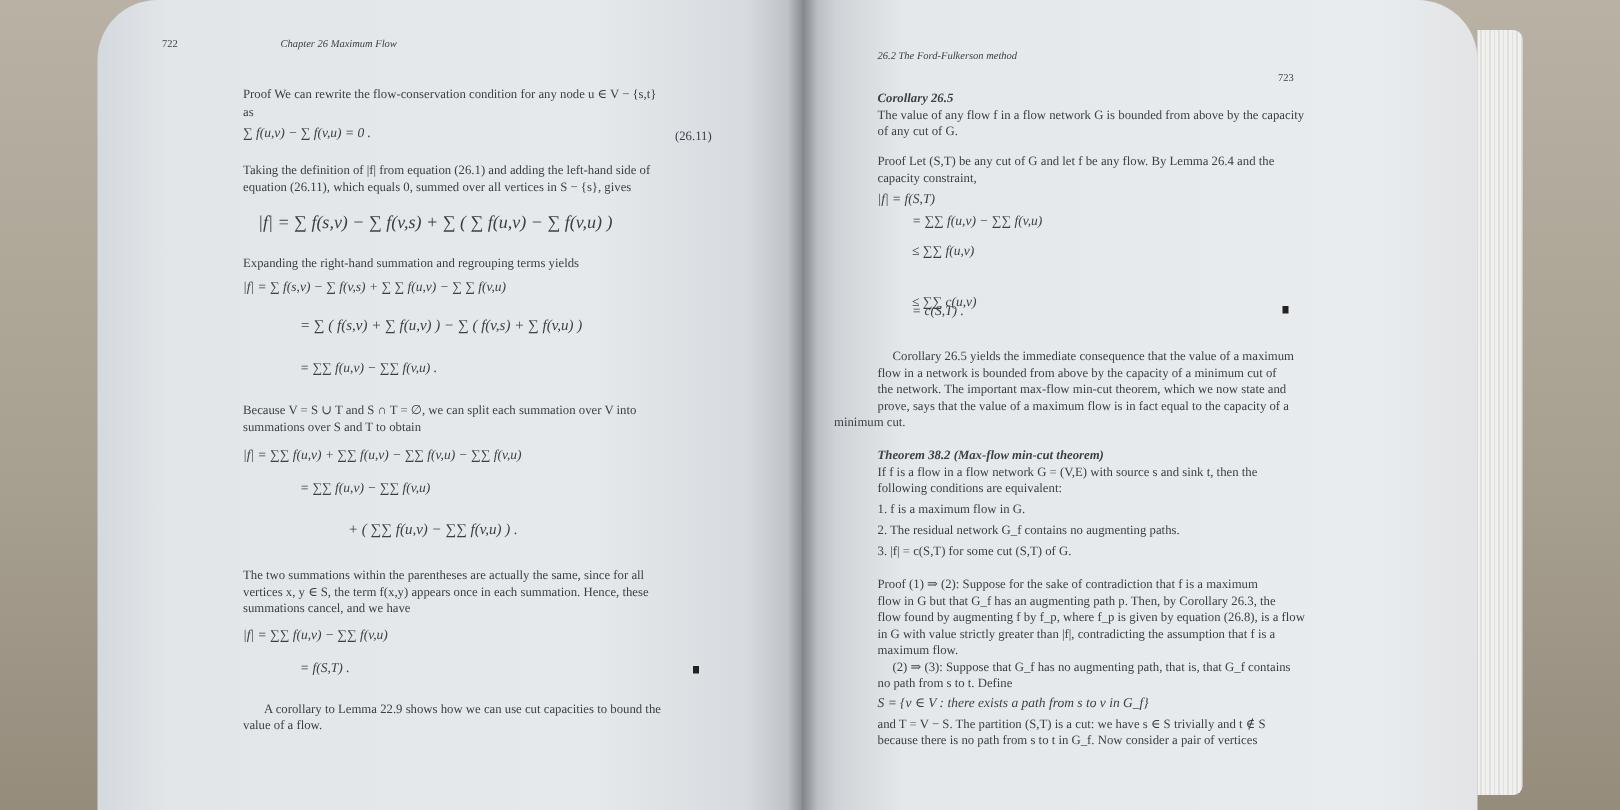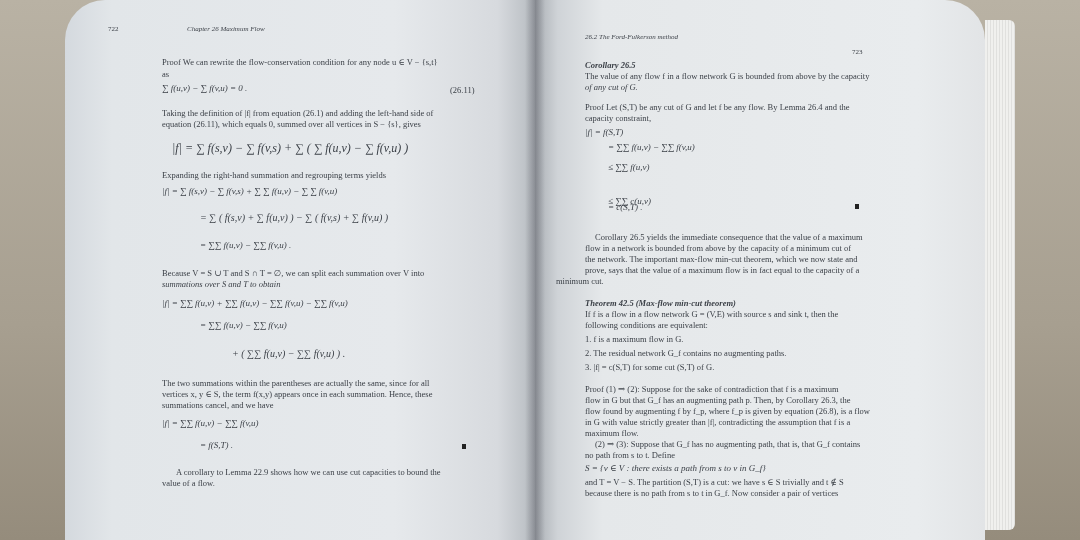--- a/index.html
+++ b/index.html
@@ -41,53 +41,53 @@
 <div class="t eq" style="left:162px;top:83px;">∑ f(u,v) − ∑ f(v,u) = 0 .</div>
 <div class="t" style="left:450px;top:85px;">(26.11)</div>
 <div class="t" style="left:162px;top:108px;">Taking the definition of |f| from equation (26.1) and adding the left-hand side of</div>
 <div class="t" style="left:162px;top:119px;">equation (26.11), which equals 0, summed over all vertices in S − {s}, gives</div>
 <div class="t eq" style="left:172px;top:143px;font-size:12px;">|f| = ∑ f(s,v) − ∑ f(v,s) + ∑ ( ∑ f(u,v) − ∑ f(v,u) )</div>
 <div class="t" style="left:162px;top:170px;">Expanding the right-hand summation and regrouping terms yields</div>
 <div class="t eq" style="left:162px;top:186px;">|f| = ∑ f(s,v) − ∑ f(v,s) + ∑ ∑ f(u,v) − ∑ ∑ f(v,u)</div>
 <div class="t eq" style="left:200px;top:212px;font-size:10px;">= ∑ ( f(s,v) + ∑ f(u,v) ) − ∑ ( f(v,s) + ∑ f(v,u) )</div>
 <div class="t eq" style="left:200px;top:240px;">= ∑∑ f(u,v) − ∑∑ f(v,u) .</div>
 <div class="t" style="left:162px;top:268px;">Because V = S ∪ T and S ∩ T = ∅, we can split each summation over V into</div>
-<div class="t" style="left:162px;top:279px;font-style:italic;">summations over S and T to obtain</div>
+<div class="t" style="left:162px;top:279px;">summations over S and T to obtain</div>
 <div class="t eq" style="left:162px;top:298px;">|f| = ∑∑ f(u,v) + ∑∑ f(u,v) − ∑∑ f(v,u) − ∑∑ f(v,u)</div>
 <div class="t eq" style="left:200px;top:320px;">= ∑∑ f(u,v) − ∑∑ f(v,u)</div>
 <div class="t eq" style="left:232px;top:348px;font-size:10px;">+ ( ∑∑ f(u,v) − ∑∑ f(v,u) ) .</div>
 <div class="t" style="left:162px;top:378px;">The two summations within the parentheses are actually the same, since for all</div>
 <div class="t" style="left:162px;top:389px;">vertices x, y ∈ S, the term f(x,y) appears once in each summation. Hence, these</div>
 <div class="t" style="left:162px;top:400px;">summations cancel, and we have</div>
 <div class="t eq" style="left:162px;top:418px;">|f| = ∑∑ f(u,v) − ∑∑ f(v,u)</div>
 <div class="t eq" style="left:200px;top:440px;">= f(S,T) .</div>
 <div class="qed" style="left:462px;top:444px;"></div>
 <div class="t" style="left:176px;top:467px;">A corollary to Lemma 22.9 shows how we can use cut capacities to bound the</div>
 <div class="t" style="left:162px;top:478px;">value of a flow.</div>
 
 <div class="t h" style="left:585px;top:32px;">26.2  The Ford-Fulkerson method</div>
 <div class="t pn" style="left:852px;top:47px;">723</div>
 
 <div class="t b" style="left:585px;top:60px;">Corollary 26.5</div>
 <div class="t" style="left:585px;top:71px;">The value of any flow f in a flow network G is bounded from above by the capacity</div>
-<div class="t" style="left:585px;top:82px;font-style:italic;">of any cut of G.</div>
+<div class="t" style="left:585px;top:82px;">of any cut of G.</div>
 <div class="t" style="left:585px;top:102px;">Proof  Let (S,T) be any cut of G and let f be any flow. By Lemma 26.4 and the</div>
 <div class="t" style="left:585px;top:113px;">capacity constraint,</div>
 <div class="t eq" style="left:585px;top:127px;">|f| = f(S,T)</div>
 <div class="t eq" style="left:608px;top:142px;">= ∑∑ f(u,v) − ∑∑ f(v,u)</div>
 <div class="t eq" style="left:608px;top:162px;">≤ ∑∑ f(u,v)</div>
 <div class="t eq" style="left:608px;top:196px;">≤ ∑∑ c(u,v)</div>
 <div class="t eq" style="left:608px;top:202px;">= c(S,T) .</div>
 <div class="qed" style="left:855px;top:204px;"></div>
 <div class="t" style="left:595px;top:232px;">Corollary 26.5 yields the immediate consequence that the value of a maximum</div>
 <div class="t" style="left:585px;top:243px;">flow in a network is bounded from above by the capacity of a minimum cut of</div>
 <div class="t" style="left:585px;top:254px;">the network. The important max-flow min-cut theorem, which we now state and</div>
 <div class="t" style="left:585px;top:265px;">prove, says that the value of a maximum flow is in fact equal to the capacity of a</div>
 <div class="t" style="left:556px;top:276px;">minimum cut.</div>
-<div class="t b" style="left:585px;top:298px;">Theorem 42.5 (Max-flow min-cut theorem)</div>
+<div class="t b" style="left:585px;top:298px;">Theorem 38.2 (Max-flow min-cut theorem)</div>
 <div class="t" style="left:585px;top:309px;">If f is a flow in a flow network G = (V,E) with source s and sink t, then the</div>
 <div class="t" style="left:585px;top:320px;">following conditions are equivalent:</div>
 <div class="t" style="left:585px;top:334px;">1.  f is a maximum flow in G.</div>
 <div class="t" style="left:585px;top:348px;">2.  The residual network G_f contains no augmenting paths.</div>
 <div class="t" style="left:585px;top:362px;">3.  |f| = c(S,T) for some cut (S,T) of G.</div>
 <div class="t" style="left:585px;top:384px;">Proof  (1) ⇒ (2): Suppose for the sake of contradiction that f is a maximum</div>
 <div class="t" style="left:585px;top:395px;">flow in G but that G_f has an augmenting path p. Then, by Corollary 26.3, the</div>
 <div class="t" style="left:585px;top:406px;">flow found by augmenting f by f_p, where f_p is given by equation (26.8), is a flow</div>
 <div class="t" style="left:585px;top:417px;">in G with value strictly greater than |f|, contradicting the assumption that f is a</div>
 <div class="t" style="left:585px;top:428px;">maximum flow.</div>

